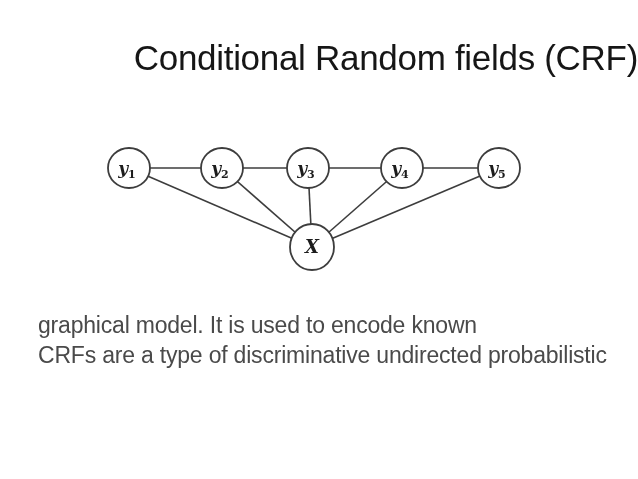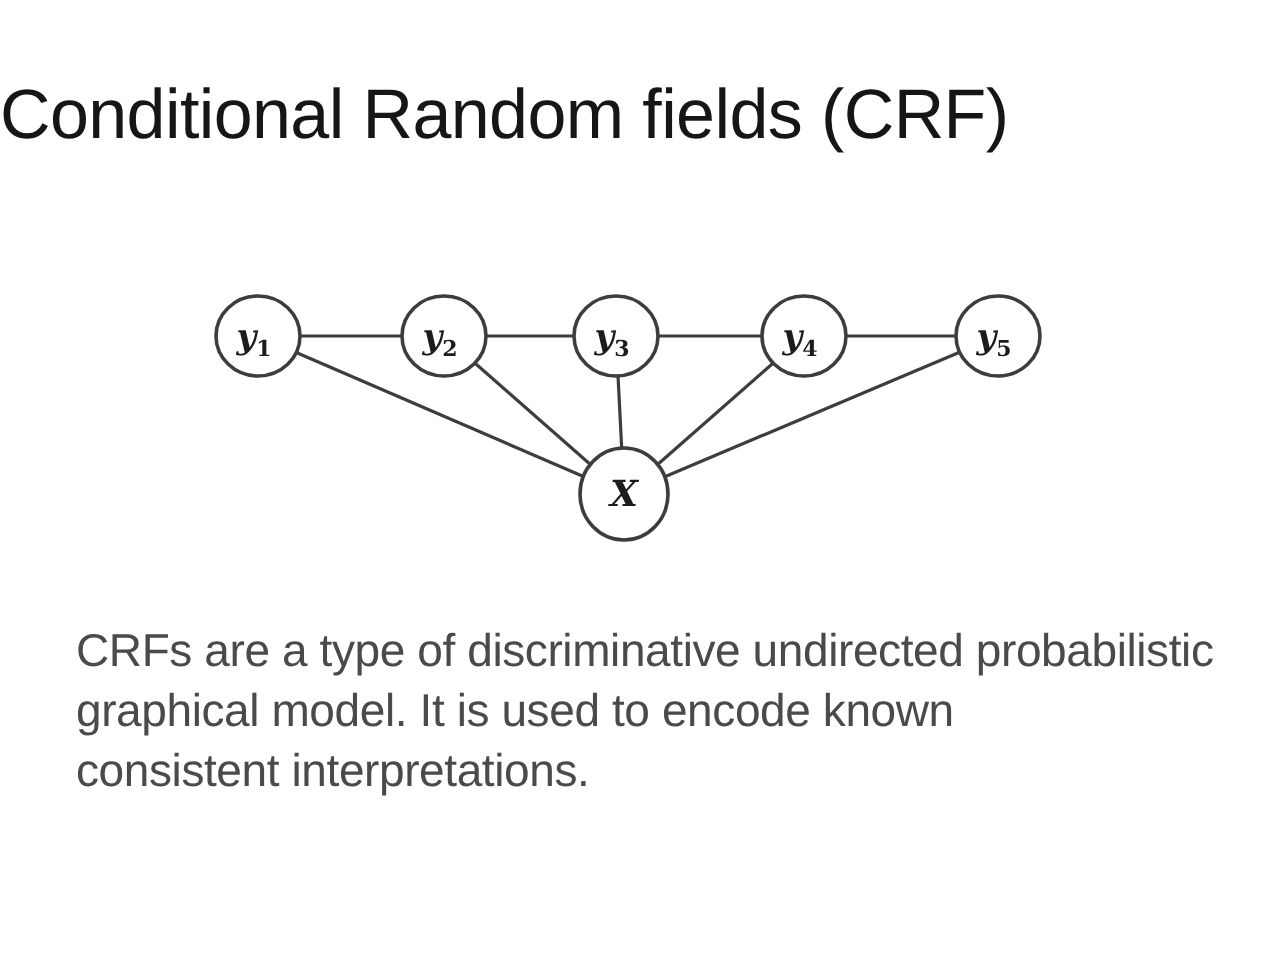--- a/index.html
+++ b/index.html
@@ -10,21 +10,21 @@
     background: #ffffff;
     overflow: hidden;
     font-family: "Liberation Sans", sans-serif;
     margin: 0 auto;
   }
   .slide-title {
     position: absolute;
     top: 38px;
     left: 0;
     right: 0;
-    text-align: left;
+    text-align: right;
     font-size: 35px;
     line-height: 40px;
     font-weight: 400;
     color: #161616;
     letter-spacing: -0.3px;
   }
   .diagram-svg {
     position: absolute;
     left: 0;
     top: 0;
@@ -83,18 +83,17 @@
 
     <text class="node-label" x="127" y="174" text-anchor="middle"><tspan>y</tspan><tspan class="sub" dy="4">1</tspan></text>
     <text class="node-label" x="220" y="174" text-anchor="middle"><tspan>y</tspan><tspan class="sub" dy="4">2</tspan></text>
     <text class="node-label" x="306" y="174" text-anchor="middle"><tspan>y</tspan><tspan class="sub" dy="4">3</tspan></text>
     <text class="node-label" x="400" y="174" text-anchor="middle"><tspan>y</tspan><tspan class="sub" dy="4">4</tspan></text>
     <text class="node-label" x="497" y="174" text-anchor="middle"><tspan>y</tspan><tspan class="sub" dy="4">5</tspan></text>
     <text class="node-label x-label" x="312" y="253" text-anchor="middle">X</text>
   </svg>
 
   <div class="body-text">
+    <div>graphical model. It is used to encode known</div>
     <div>CRFs are a type of discriminative undirected probabilistic</div>
-    <div>graphical model. It is used to encode known</div>
-    <div>consistent interpretations.</div>
   </div>
 
 </div>
 
 </body></html>

